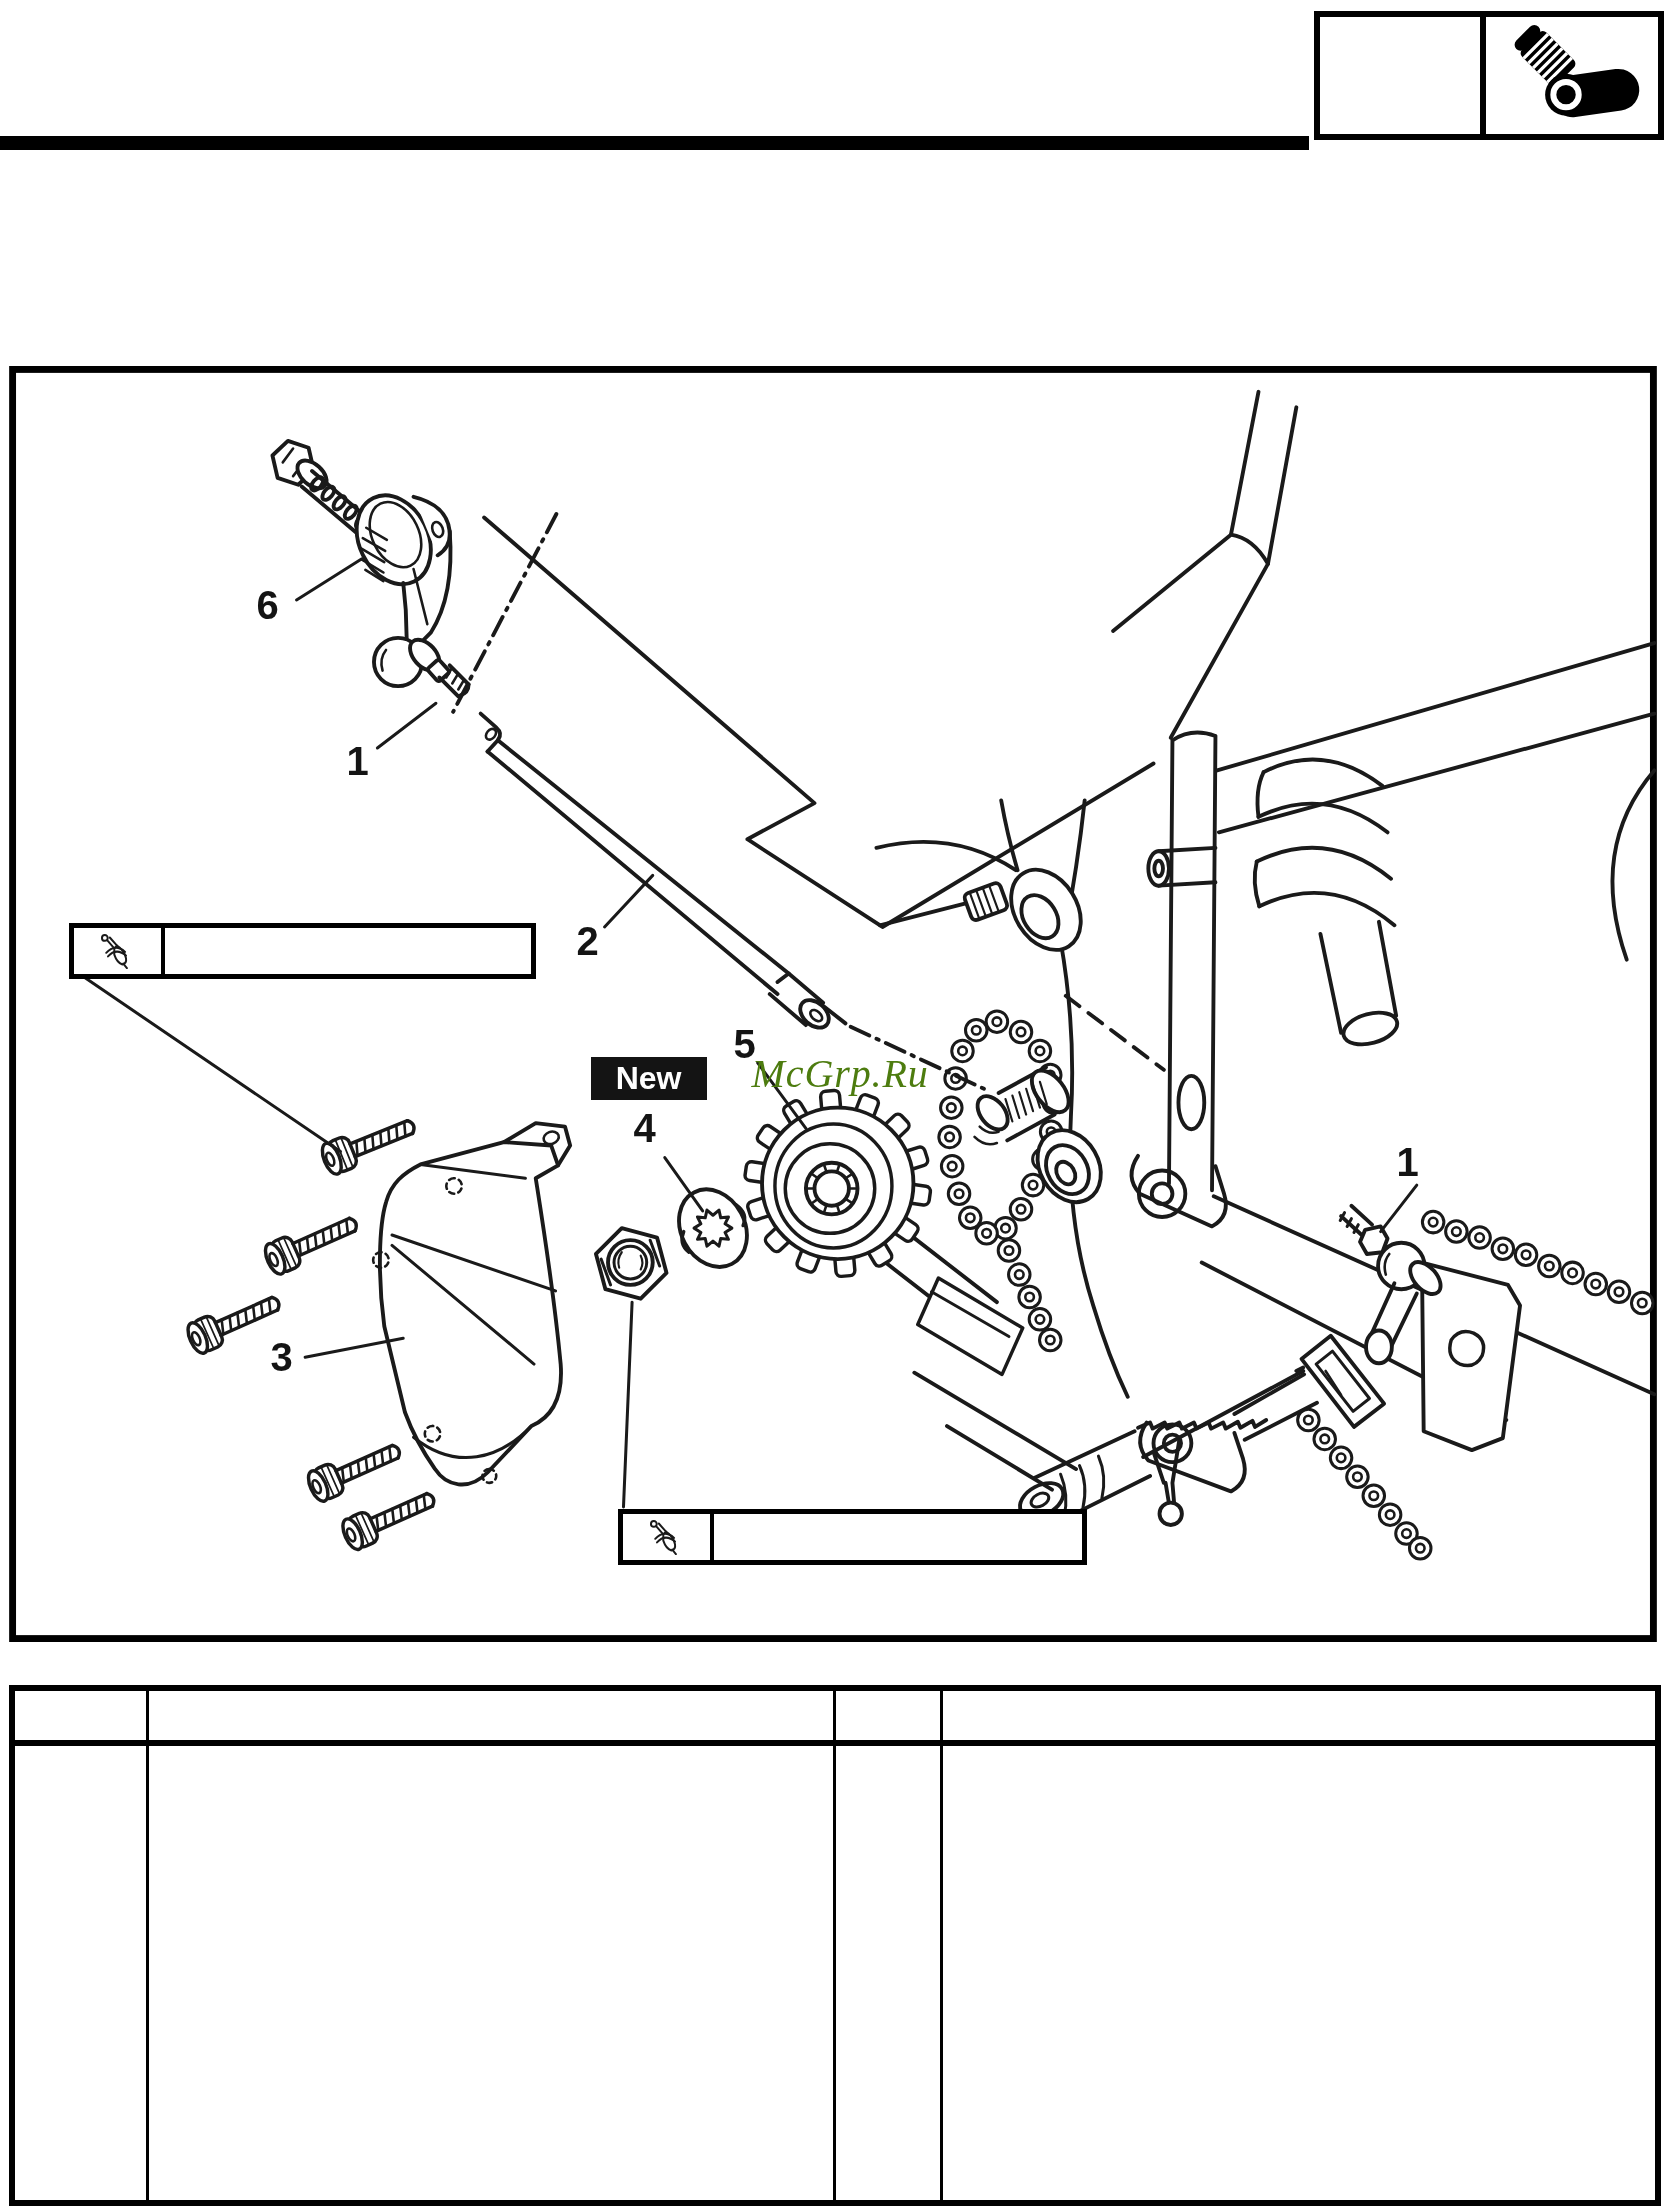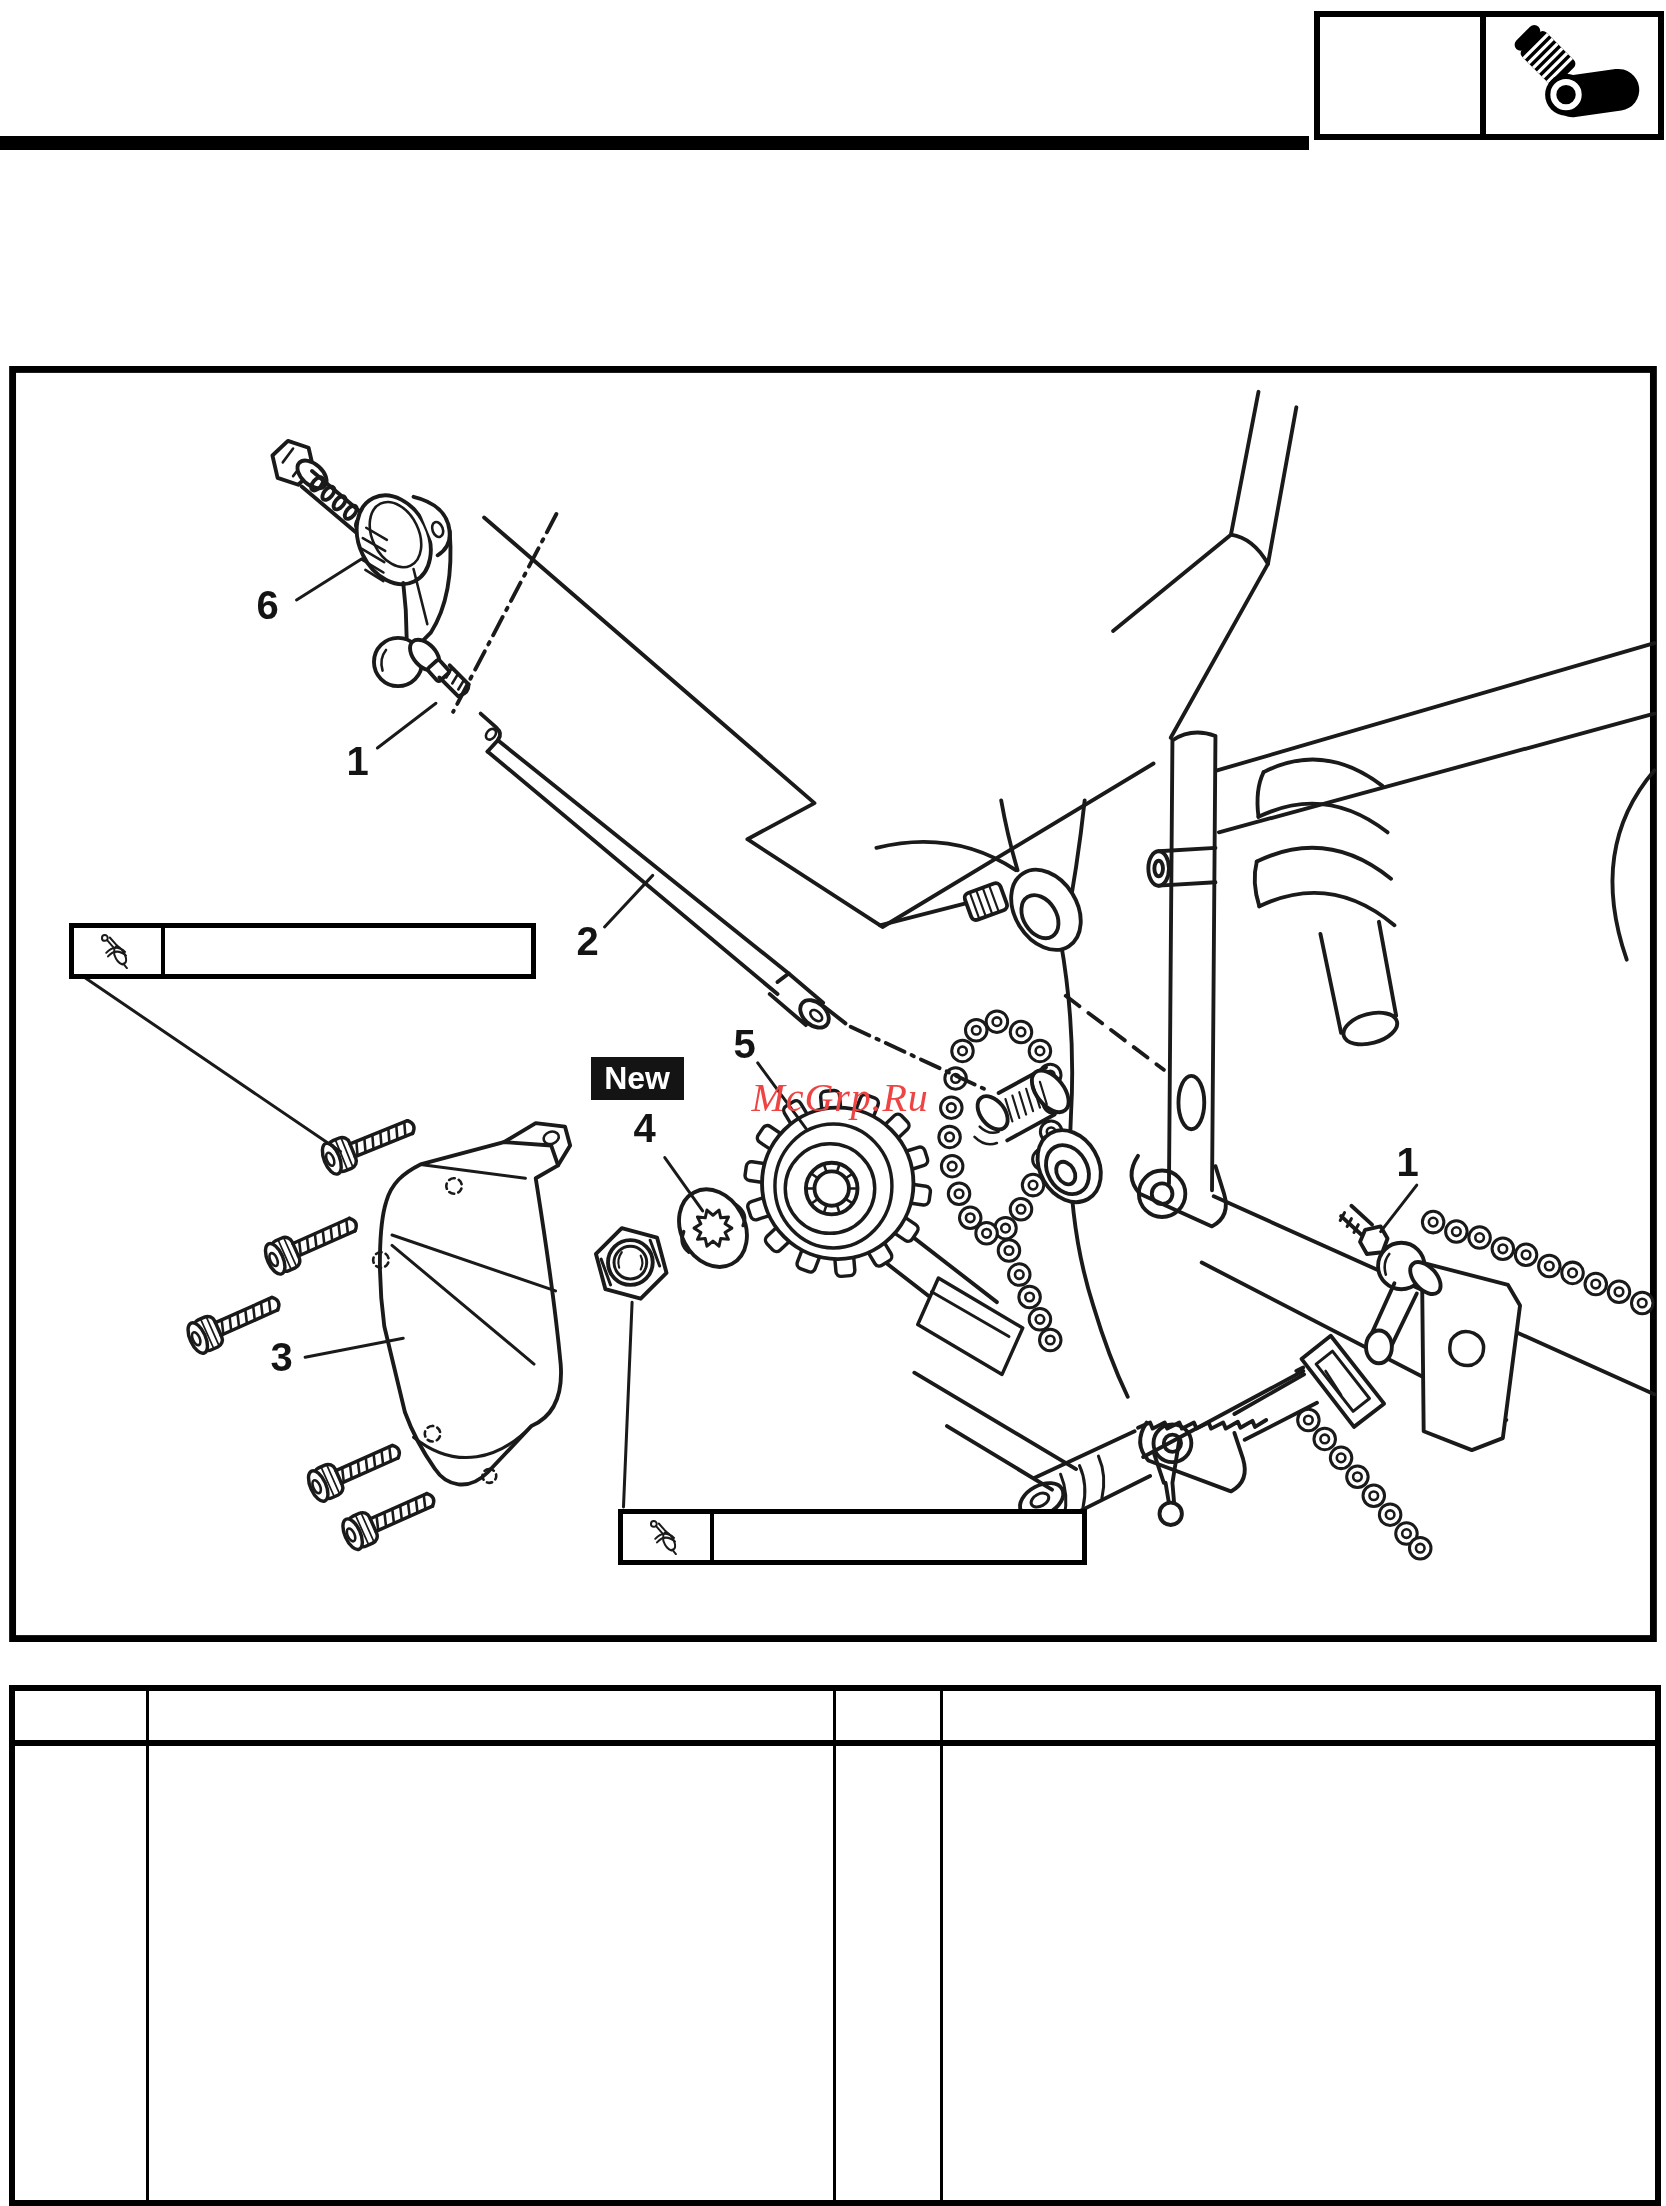--- a/index.html
+++ b/index.html
@@ -8,25 +8,25 @@
   
   #top-rule{position:absolute;left:0;top:136px;width:1309px;height:13.8px;background:#000;}
   #chapter-tab{position:absolute;left:1314px;top:11.2px;width:350px;height:129px;
         border:6.9px solid #000;box-sizing:border-box;display:flex;background:#fff;}
   #chapter-tab .cell-left{width:181px;border-right:6.9px solid #000;box-sizing:border-box;}
   #chapter-tab .cell-right{flex:1;display:flex;align-items:center;justify-content:center;}
   
   #diagram{position:absolute;left:8.6px;top:366px;width:1648px;height:1276px;}
   #diagram svg.art{position:absolute;left:0;top:0;}
   .callout{position:absolute;font:600 40px "Liberation Sans",sans-serif;color:#141414;line-height:1;}
-  #new-badge{position:absolute;left:582px;top:691px;width:93px;height:43px;background:#141414;
+  #new-badge{position:absolute;left:582px;top:691px;width:116px;height:43px;background:#141414;
         color:#fff;display:flex;align-items:center;justify-content:center;
         font:bold 32px "Liberation Sans",sans-serif;}
-  #watermark{position:absolute;left:743px;top:708px;font:italic 40px "Liberation Serif",serif;
-        color:#ef4444;letter-spacing:0.9px;white-space:nowrap;}
+  #watermark{position:absolute;left:743px;top:684px;font:italic 40px "Liberation Serif",serif;
+        color:#4d7c0f;letter-spacing:0.9px;white-space:nowrap;}
   .note-box{position:absolute;height:46px;border:5.2px solid #000;box-sizing:content-box;
         background:#fff;display:flex;}
   .note-box .icon-cell{width:91px;border-right:4.3px solid #000;box-sizing:border-box;
         display:flex;align-items:center;justify-content:center;}
   .note-box .text-cell{flex:1;}
   #note-box-1{left:60px;top:557px;width:457px;}
   #note-box-2{left:609px;top:1143px;width:459px;}
   
   #parts-table{position:absolute;left:8.6px;top:1685px;width:1652px;height:521px;
         border:6.9px solid #000;box-sizing:border-box;background:#fff;}

